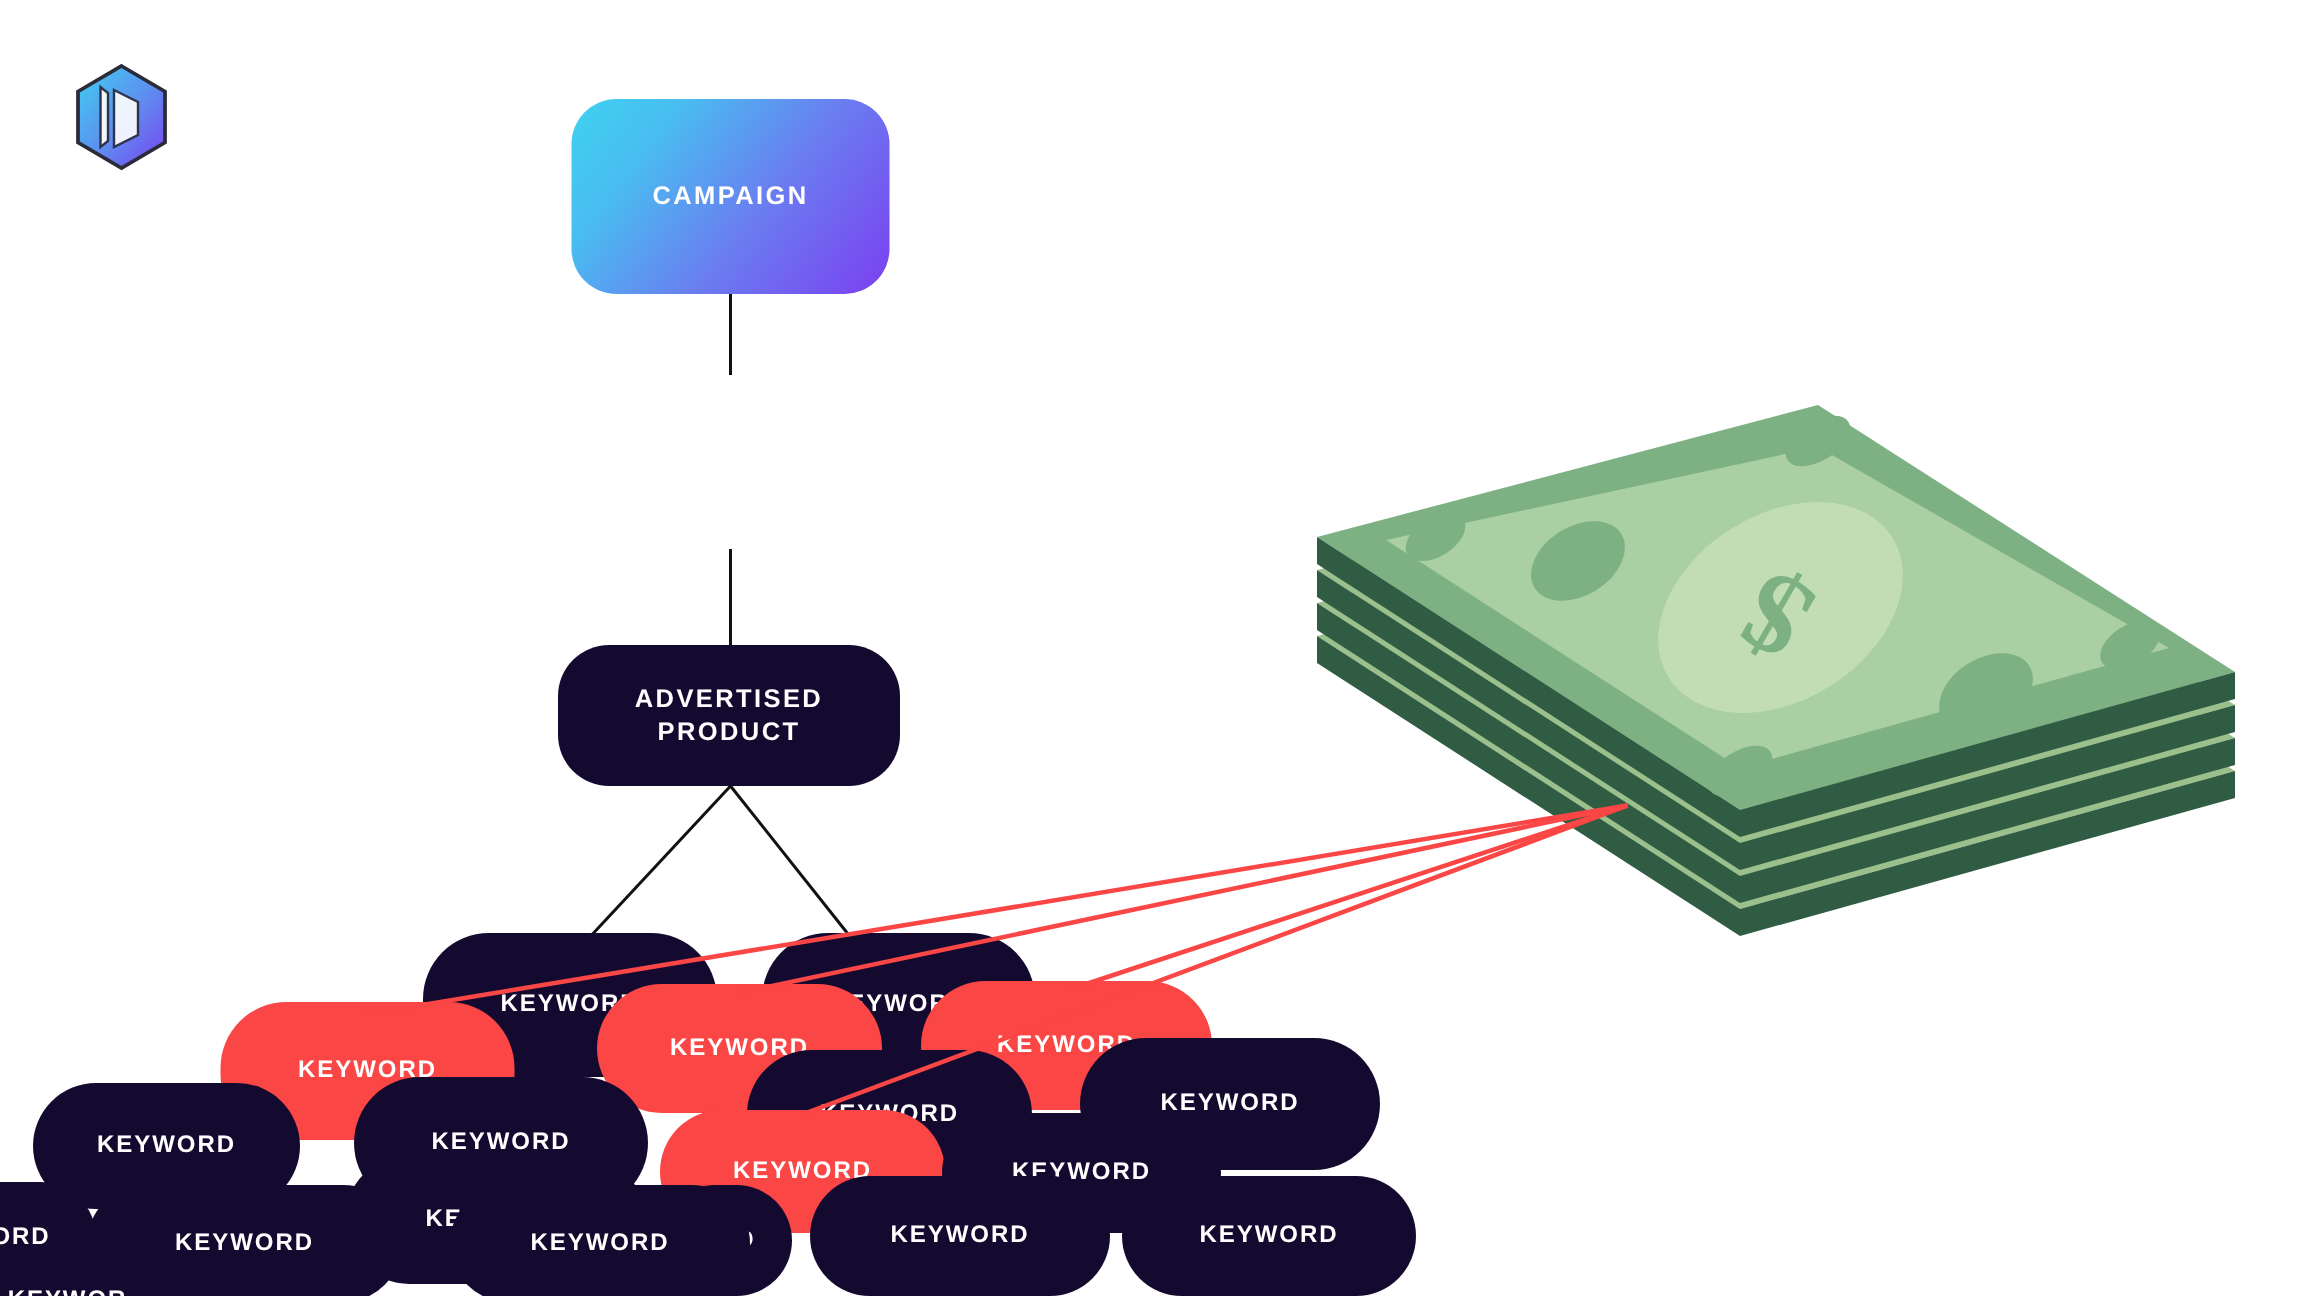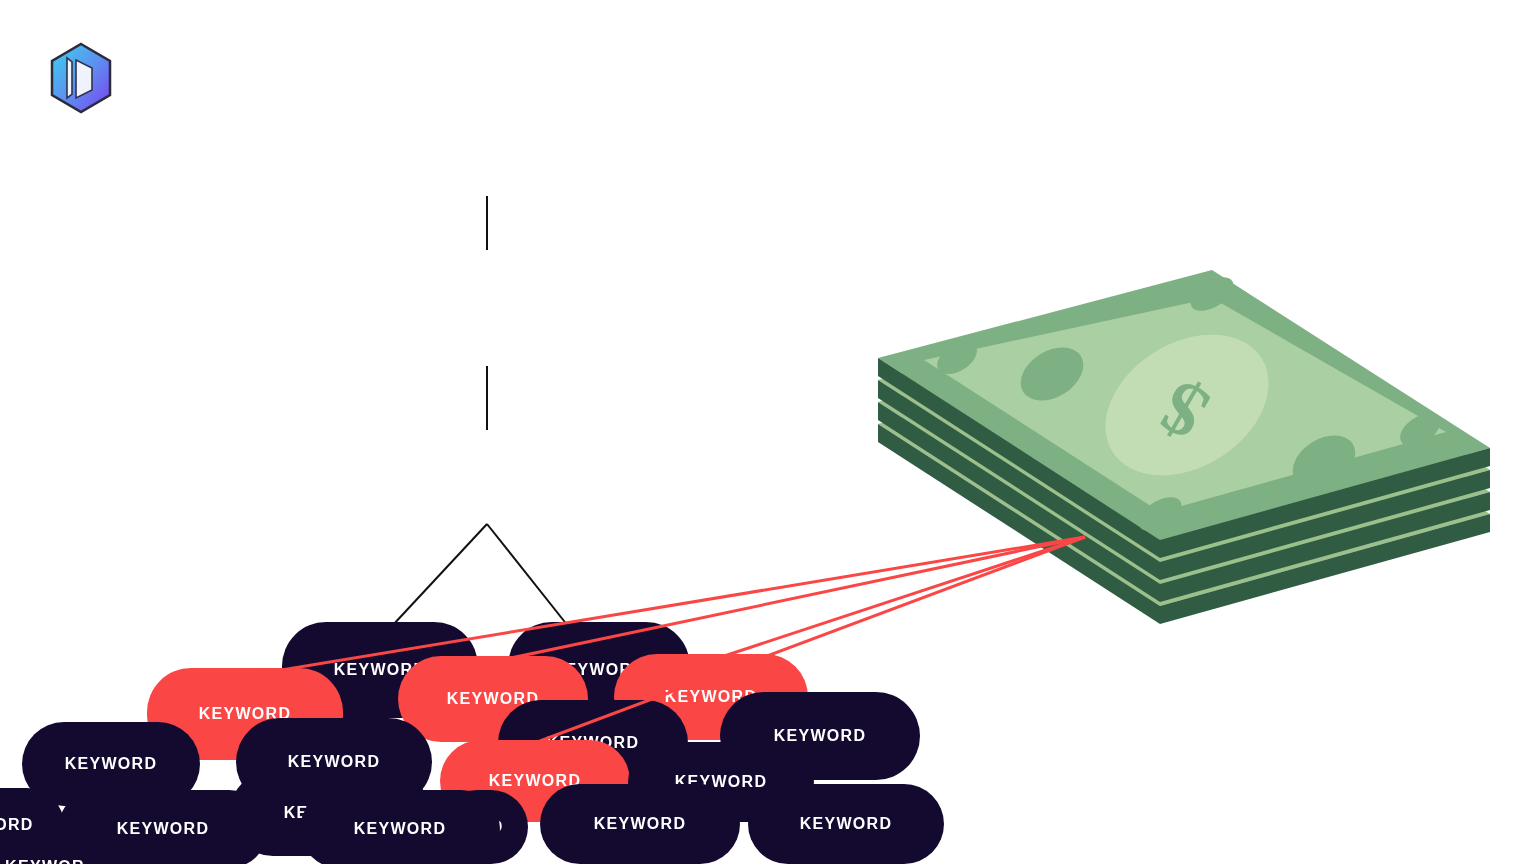--- a/index.html
+++ b/index.html
@@ -87,22 +87,31 @@
     </svg>
   </div>
 
   <svg id="connectors">
     <line x1="487" y1="196" x2="487" y2="250" stroke="#111111" stroke-width="2"></line>
     <line x1="487" y1="366" x2="487" y2="430" stroke="#111111" stroke-width="2"></line>
     <line x1="487" y1="524" x2="392" y2="626" stroke="#111111" stroke-width="2"></line>
     <line x1="487" y1="524" x2="568" y2="626" stroke="#111111" stroke-width="2"></line>
   </svg>
 
-
-
+  <div class="node" id="node-campaign">
+    <span>CAMPAIGN</span>
+  </div>
+
+
+  <div class="node" id="node-product">
+    <span>
+      <span>ADVERTISED</span><br>
+      <span>PRODUCT</span>
+    </span>
+  </div>
 
   <div id="money">
     <svg width="650" height="432" viewBox="0 0 650 432">
 
       <g>
         <polygon points="18,196 300,378 630,286 352,108" fill="#9cc08c"></polygon>
         <polygon points="18,196 18,214 300,396 300,378" fill="#2f5c43"></polygon>
         <polygon points="300,378 300,396 630,304 630,286" fill="#2f5c43"></polygon>
       </g>
       <g transform="translate(0,-22)">

